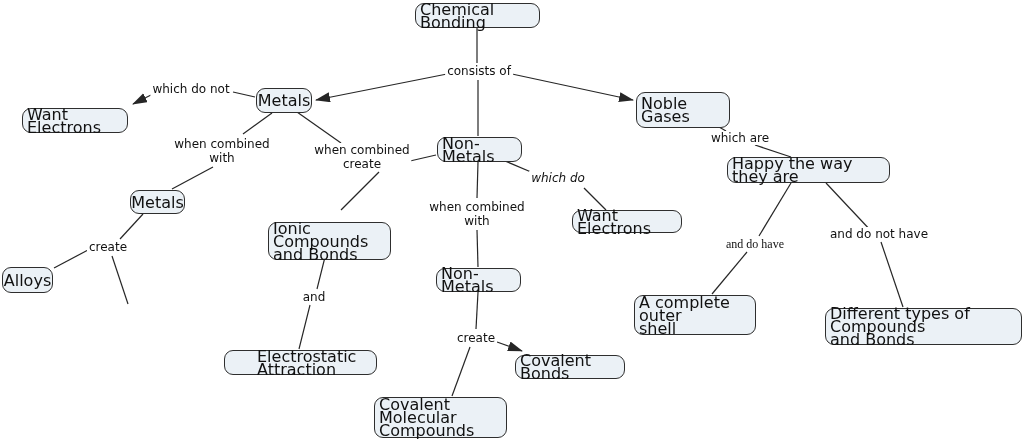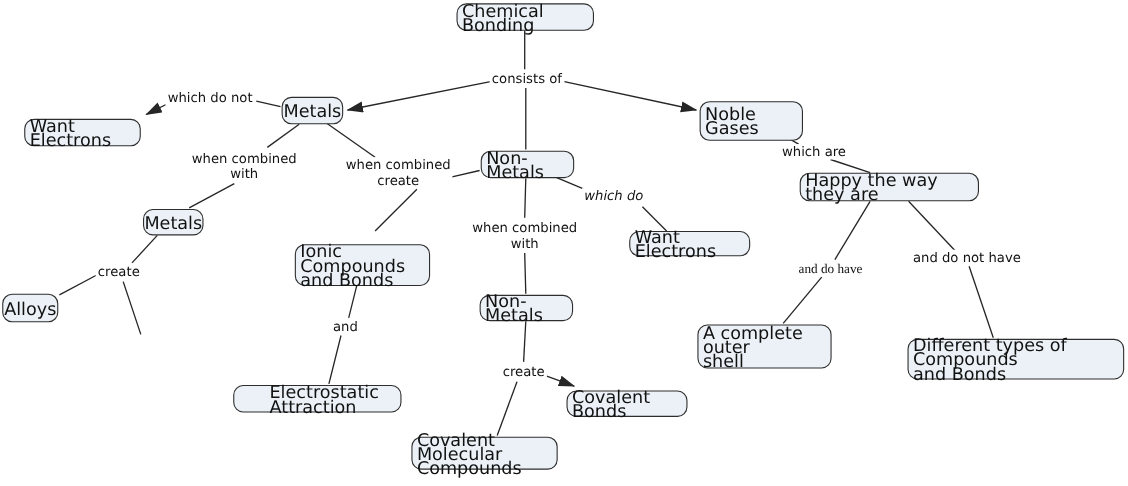--- a/index.html
+++ b/index.html
@@ -125,18 +125,18 @@
       <div class="node" style="left: 130px; top: 190px; width: 55px; height: 24px; background: rgb(235, 241, 246); border-color: rgb(46, 46, 46); color: rgb(17, 17, 17);">Metals</div>
       <div class="node" style="left: 268px; top: 211px; width: 123px; height: 38px; background: rgb(235, 241, 246); border-color: rgb(46, 46, 46); color: rgb(17, 17, 17); margin-top: 11px;">Ionic Compounds
 and Bonds</div>
       <div class="node" style="left: 572px; top: 210px; width: 110px; height: 23px; background: rgb(235, 241, 246); border-color: rgb(46, 46, 46); color: rgb(17, 17, 17);">Want Electrons</div>
       <div class="node" style="left: 436px; top: 268px; width: 85px; height: 24px; background: rgb(235, 241, 246); border-color: rgb(46, 46, 46); color: rgb(17, 17, 17);">Non-Metals</div>
       <div class="node" style="left: 2px; top: 267px; width: 51px; height: 26px; background: rgb(235, 241, 246); border-color: rgb(46, 46, 46); color: rgb(17, 17, 17);">Alloys</div>
       <div class="node" style="left: 634px; top: 295px; width: 122px; height: 40px; background: rgb(235, 241, 246); border-color: rgb(46, 46, 46); color: rgb(17, 17, 17);">A complete outer
 shell</div>
       <div class="node" style="left: 825px; top: 308px; width: 197px; height: 37px; background: rgb(235, 241, 246); border-color: rgb(46, 46, 46); color: rgb(17, 17, 17);">Different types of Compounds
 and Bonds</div>
-      <div class="node" style="left: 212px; top: 350px; width: 153px; height: 25px; background: rgb(235, 241, 246); border-color: rgb(46, 46, 46); color: rgb(17, 17, 17); padding-left: 32px;">Electrostatic Attraction</div>
+      <div class="node" style="left: 224px; top: 350px; width: 153px; height: 25px; background: rgb(235, 241, 246); border-color: rgb(46, 46, 46); color: rgb(17, 17, 17); padding-left: 32px;">Electrostatic Attraction</div>
       <div class="node" style="left: 515px; top: 355px; width: 110px; height: 24px; background: rgb(235, 241, 246); border-color: rgb(46, 46, 46); color: rgb(17, 17, 17);">Covalent Bonds</div>
-      <div class="node" style="left: 374px; top: 397px; width: 133px; height: 30px; background: rgb(235, 241, 246); border-color: rgb(46, 46, 46); color: rgb(17, 17, 17);">Covalent Molecular
+      <div class="node" style="left: 374px; top: 397px; width: 133px; height: 41px; background: rgb(235, 241, 246); border-color: rgb(46, 46, 46); color: rgb(17, 17, 17);">Covalent Molecular
 Compounds</div>
     </div>
 </div>
 
 </body></html>

